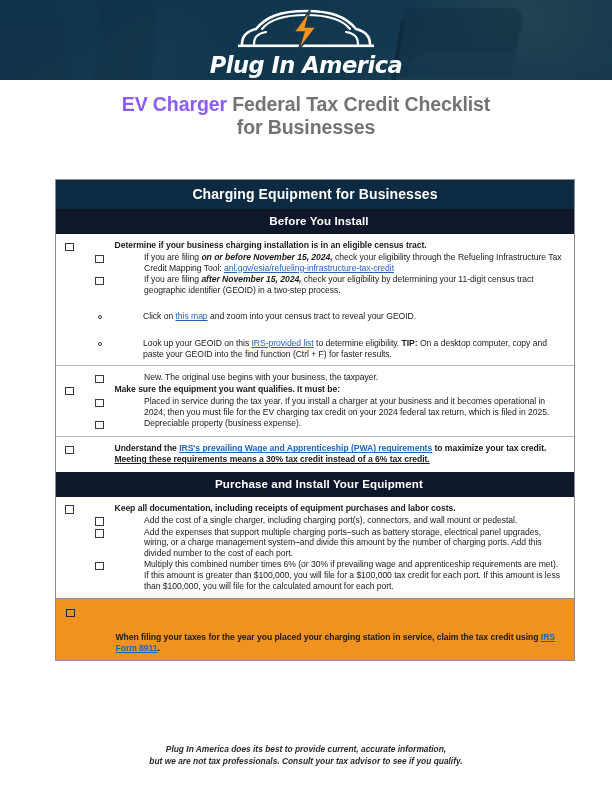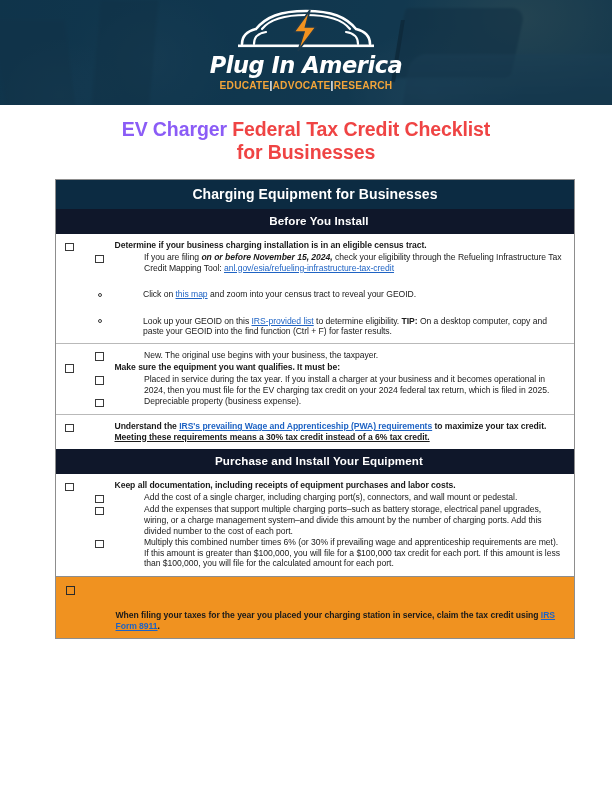--- a/index.html
+++ b/index.html
@@ -8,21 +8,21 @@
     width: 612px; height: 792px;
     background: #ffffff;
     font-family: "Liberation Sans", sans-serif;
     -webkit-font-smoothing: antialiased;
   }
   .page { position: relative; width: 612px; height: 792px; overflow: hidden; background:#fff; }
 
   
   .banner {
     position: relative;
-    width: 612px; height: 105px;
+    width: 612px; height: 80px;
     background: #11405c;
     overflow: hidden;
   }
   .banner-photo {
     position: absolute; inset: 0;
     background:
       radial-gradient(ellipse 170px 120px at 520px 18px, rgba(150,150,110,0.30), rgba(0,0,0,0) 70%),
       radial-gradient(ellipse 130px 90px at 430px 92px, rgba(120,150,170,0.22), rgba(0,0,0,0) 72%),
       radial-gradient(ellipse 120px 110px at 150px 60px, rgba(110,140,160,0.14), rgba(0,0,0,0) 70%),
       radial-gradient(ellipse 90px 80px at 60px 95px, rgba(90,120,145,0.16), rgba(0,0,0,0) 70%),
@@ -93,21 +93,21 @@
   .title {
     margin-top: 13px;
     text-align: center;
     font-family: "Liberation Sans", sans-serif;
     font-weight: 700;
     font-size: 19.5px;
     line-height: 23px;
     letter-spacing: -0.1px;
   }
   .title .orange { color: #8b5cf6; }
-  .title .blue { color: #ef4444; }
+  .title .blue { color: #737373; }
 
   
   .box {
     position: absolute;
     left: 55px; top: 179px;
     width: 520px;
     border: 1px solid #8d8d8d;
     background: #fff;
   }
   .bar-dark {
@@ -244,20 +244,24 @@
       <div class="item lvl1">
         <span class="cb"></span>
         <span class="txt">Determine if your business charging installation is in an eligible census tract.</span>
       </div>
 
       <div class="item lvl2">
         <span class="cb lvl2"></span>
         <span class="txt"><span>If you are filing </span><span class="bi">on or before November 15, 2024,</span><span> check your eligibility through the Refueling Infrastructure Tax Credit Mapping Tool: </span><a class="lnk" href="#">anl.gov/esia/refueling-infrastructure-tax-credit</a></span>
       </div>
 
+      <div class="item lvl2">
+        <span class="cb lvl2"></span>
+        <span class="txt"><span>If you are filing </span><span class="bi">after November 15, 2024,</span><span> check your eligibility by determining your 11-digit census tract geographic identifier (GEOID) in a two-step process.</span></span>
+      </div>
 
       <div class="lvl3">
         <span class="ocircle"></span>
         <span class="txt"><span>Click on </span><a class="lnk" href="#">this map</a><span> and zoom into your census tract to reveal your GEOID.</span></span>
       </div>
 
       <div class="lvl3">
         <span class="ocircle"></span>
         <span class="txt"><span>Look up your GEOID on this </span><a class="lnk" href="#">IRS-provided list</a><span> to determine eligibility. </span><span class="b">TIP:</span><span> On a desktop computer, copy and paste your GEOID into the find function (Ctrl + F) for faster results.</span></span>
       </div>
@@ -312,14 +316,18 @@
 
     <div class="bar-orange-wrap">
       <div class="item orange-item">
         <span class="cb"></span>
         <span class="txt"><span>When filing your taxes for the year you placed your charging station in service, claim the tax credit using </span><a class="lnk" href="#">IRS Form 8911</a><span>.</span></span>
       </div>
     </div>
 
   </div>
 
+  <div class="footer">
+    <div>Plug In America does its best to provide current, accurate information,</div>
+    <div>but we are not tax professionals. Consult your tax advisor to see if you qualify.</div>
+  </div>
 
 </div>
 
 </body></html>

